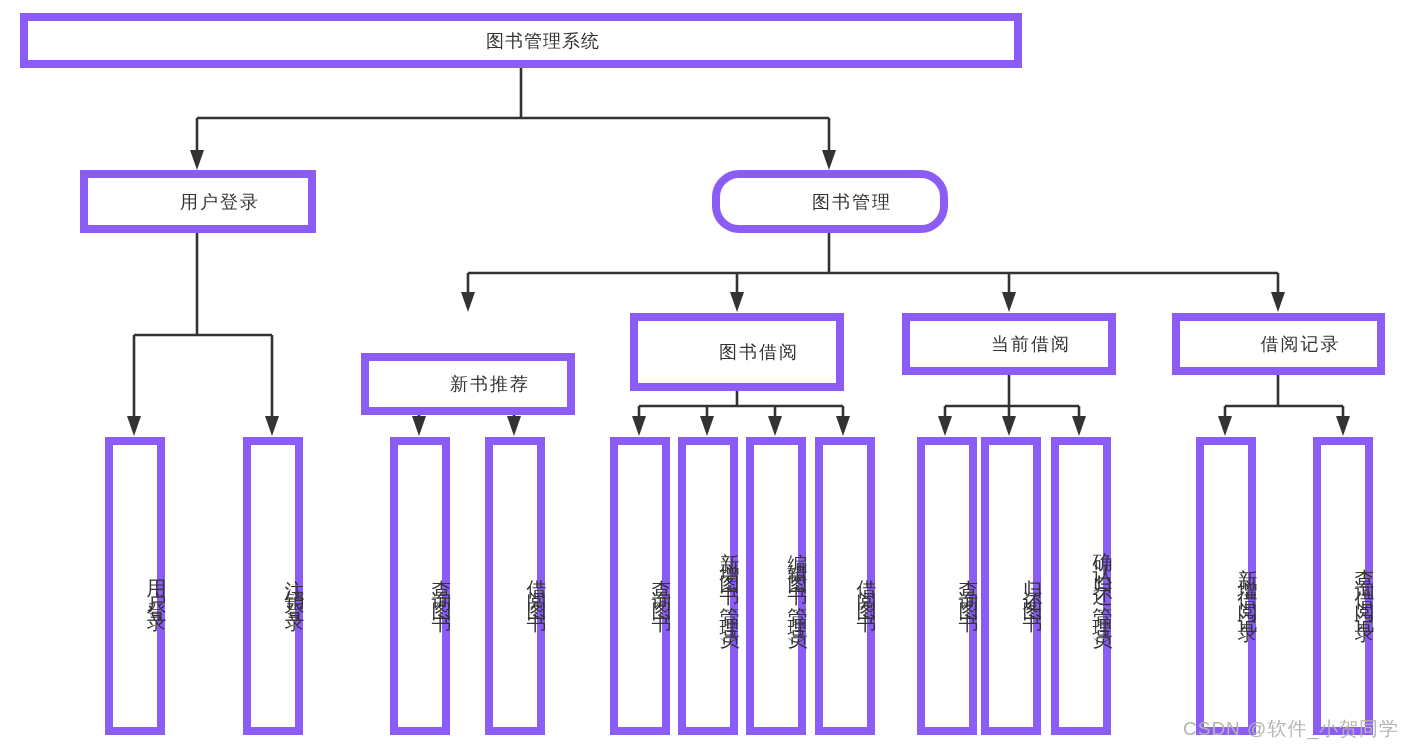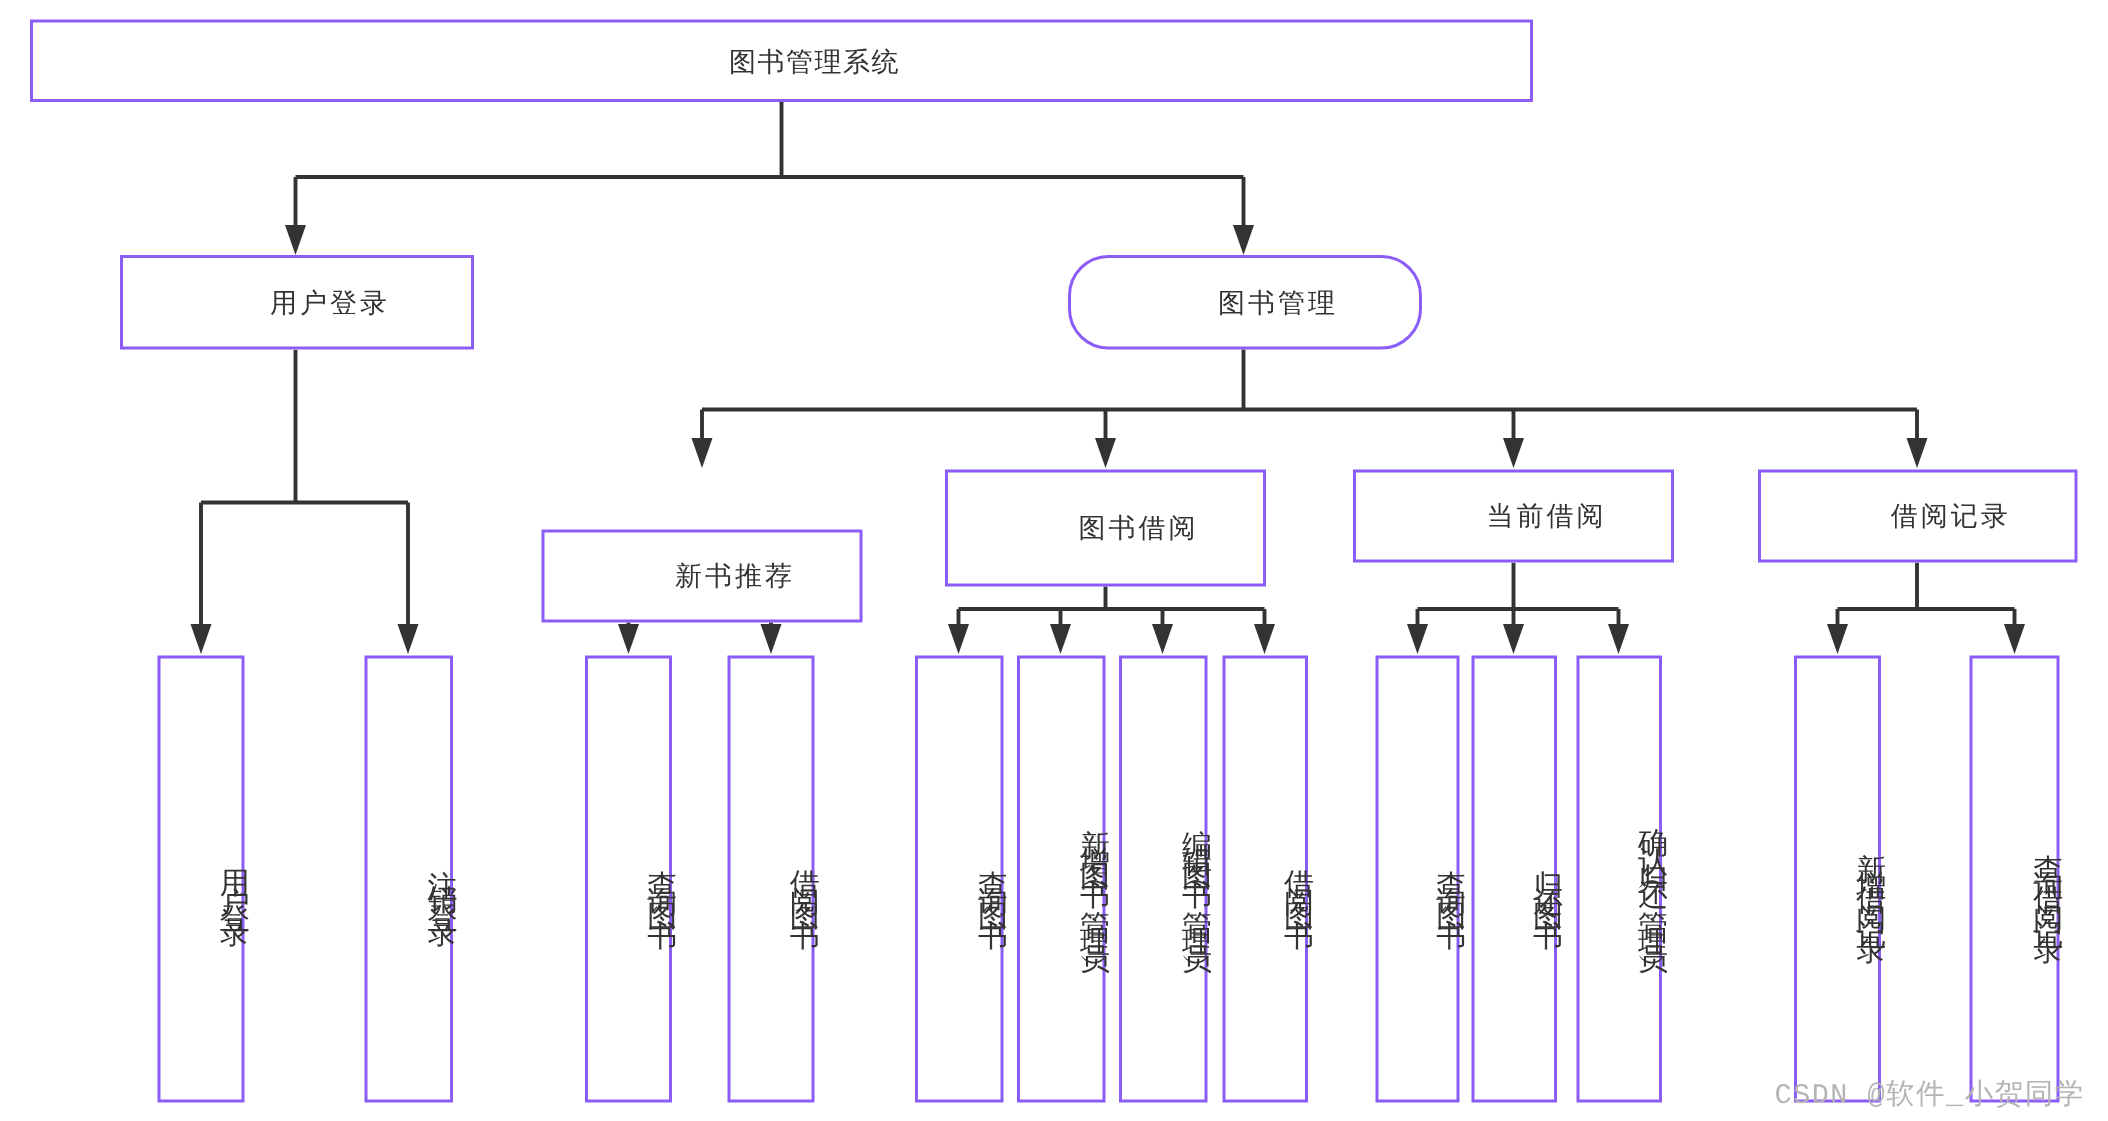--- a/index.html
+++ b/index.html
@@ -13,21 +13,21 @@
   }
   .wires {
     position: absolute;
     left: 0; top: 0;
     width: 1405px; height: 747px;
   }
   .node {
     position: absolute;
     box-sizing: border-box;
     background: #ffffff;
-    border: 2px solid #8b5cf6;
+    border: 8px solid #8b5cf6;
     display: flex;
     align-items: center;
     justify-content: center;
     color: #333333;
     z-index: 2;
     padding-left: 44px;
   }
   .hnode { font-size: 18px; letter-spacing: 2px; }
   .root  { font-size: 18px; letter-spacing: 1px; }
   .leaf span {
@@ -41,21 +41,20 @@
   }
   .watermark {
     position: absolute;
     left: 1183px;
     top: 716px;
     font-size: 19px;
     letter-spacing: 1px;
     color: #b4b4b4;
     z-index: 3;
     white-space: nowrap;
-    font-family: Liberation Mono, monospace;
   }
 </style>
 </head>
 <body>
 
 <div class="canvas">
 
   <svg class="wires" viewBox="0 0 1405 747" aria-hidden="true">
     <g stroke="#333333" stroke-width="2.6" fill="none">
 

